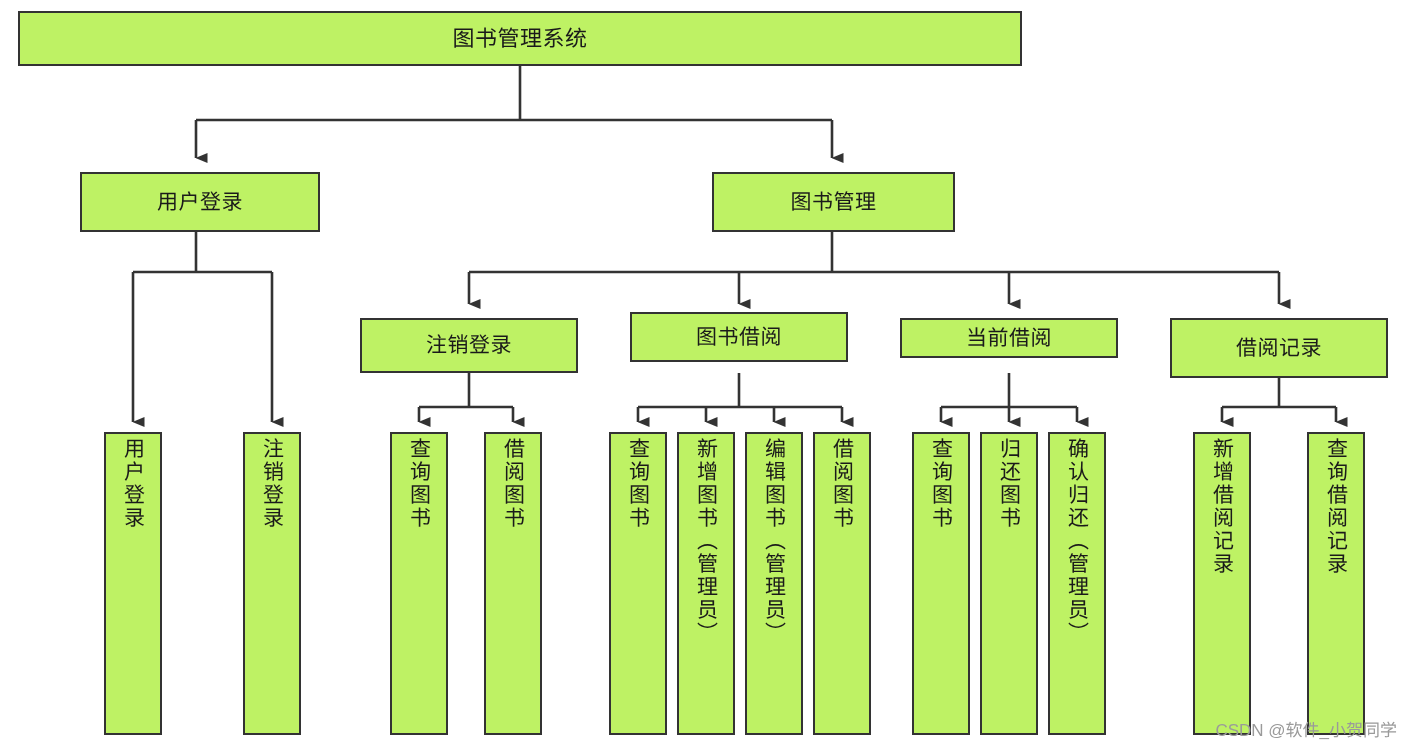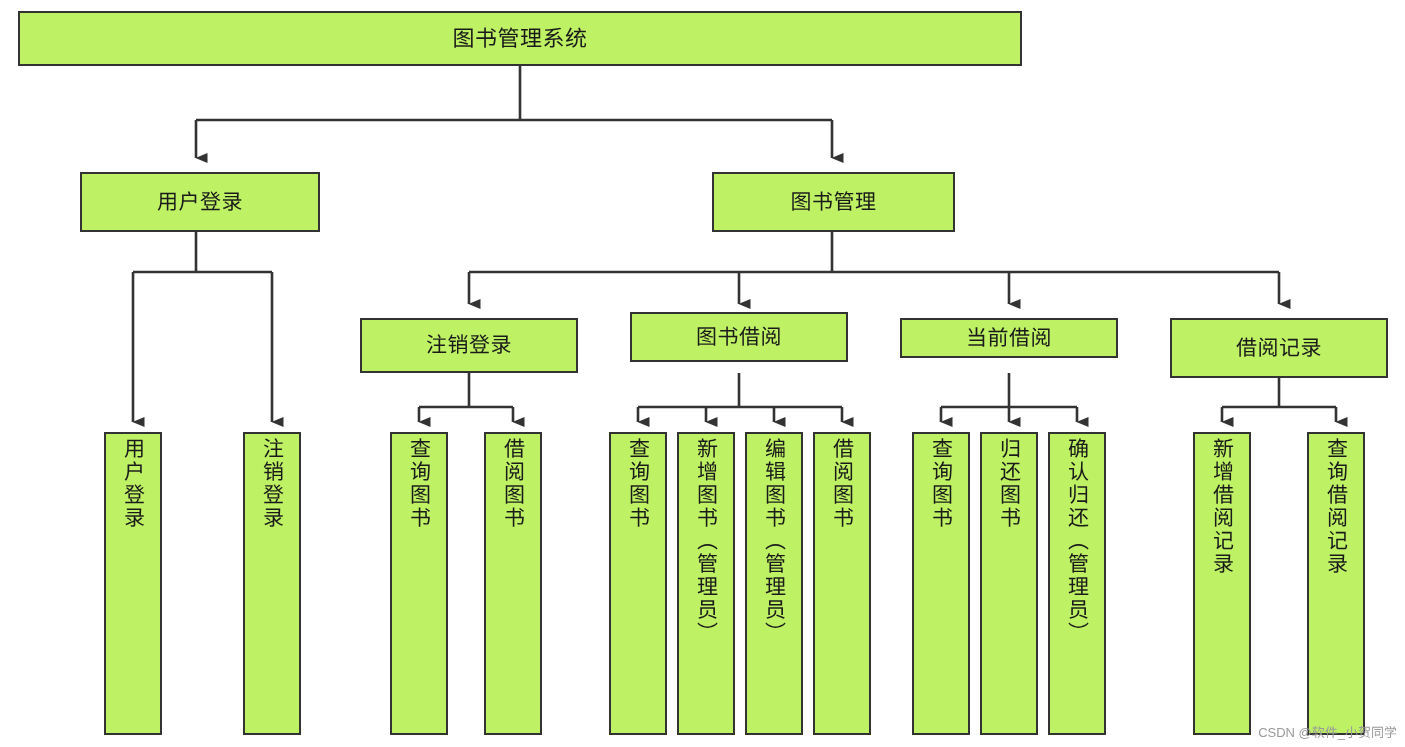--- a/index.html
+++ b/index.html
@@ -60,21 +60,21 @@
     text-orientation: upright;
     font-size: 21px;
     letter-spacing: 2px;
     line-height: 1;
     white-space: nowrap;
   }
   .watermark {
     position: absolute;
     right: 8px;
     bottom: 6px;
-    font-size: 13px;
+    font-size: 17px;
     color: #9a9a9a;
     z-index: 5;
     white-space: nowrap;
   }
 </style>
 </head>
 <body>
 
 <div id="canvas">
 

